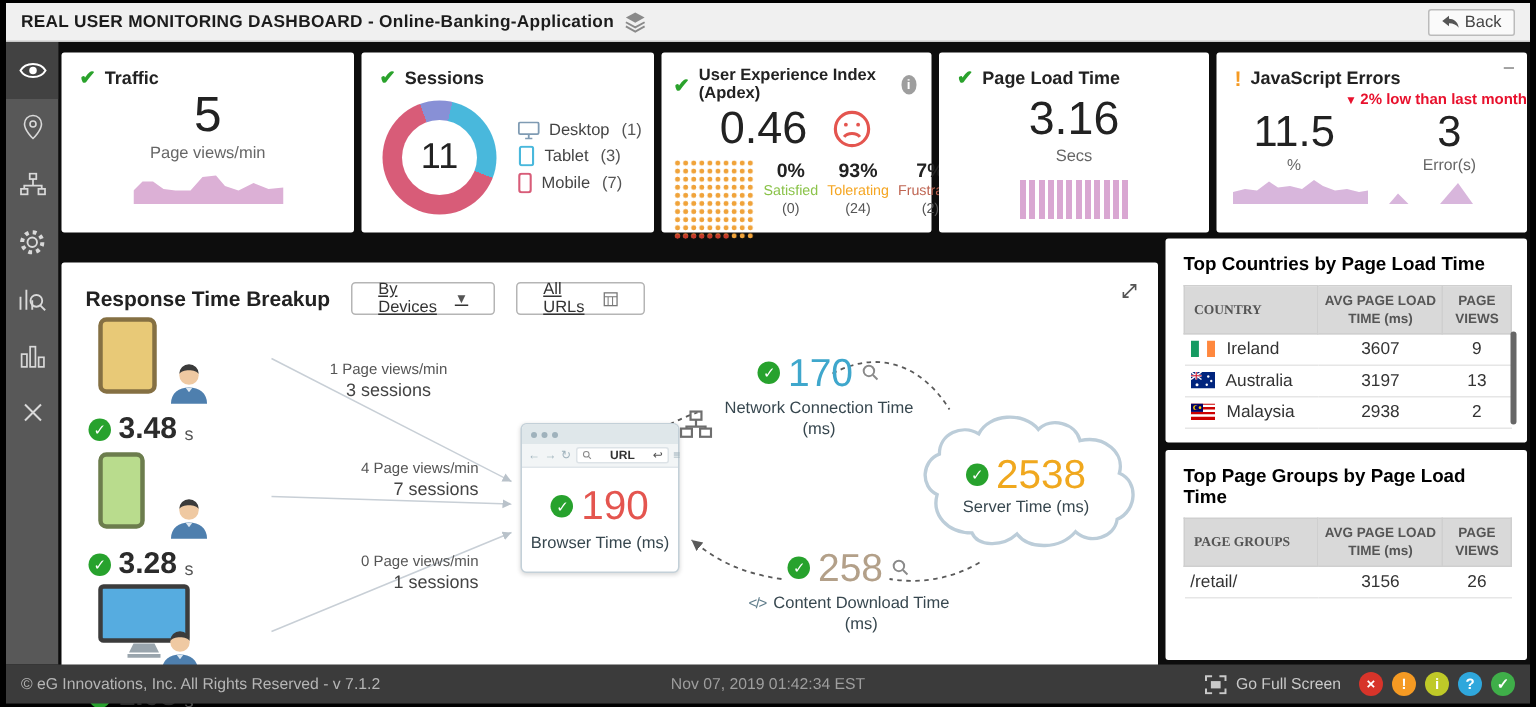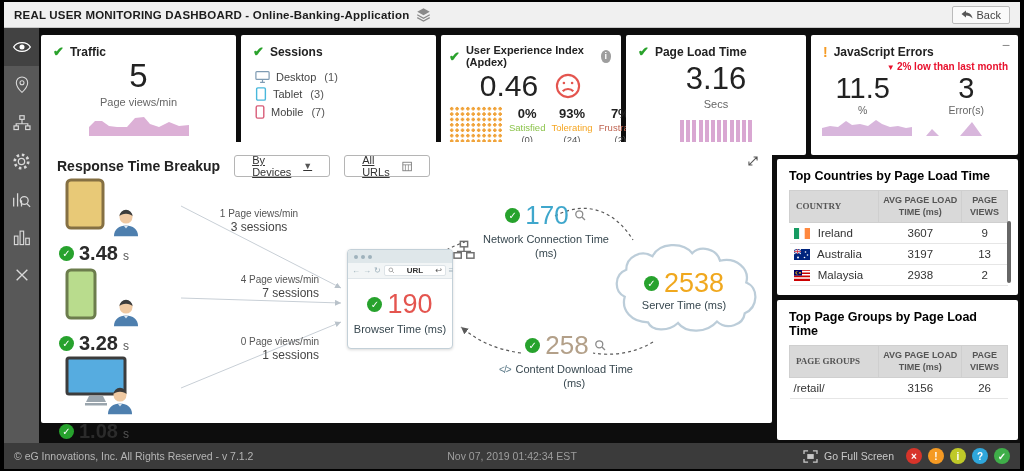--- a/index.html
+++ b/index.html
@@ -58,29 +58,29 @@
   .seg-count { font-size:9.5px; color:#555; margin-top:1px; }
 
   
   .card-pageload { left:587px; top:7px; width:180px; height:120px; }
   .bars { width:72px; height:26px; margin:10px auto 0; background:repeating-linear-gradient(90deg,#d9a7d2 0 4px,transparent 4px 6.2px); }
 
   
   .card-jserr { left:772px; top:7px; width:207px; height:120px; }
   .warn-ic { color:#f59a23; font-size:14px; font-weight:bold; }
   .minimize { position:absolute; right:8px; top:2px; color:#888; font-size:14px; cursor:pointer; }
-  .trend { text-align:right; padding-right:10px; font-size:10px; color:#e8112d; font-weight:bold; margin-top:1px; }
+  .trend { text-align:right; font-size:10px; color:#e8112d; font-weight:bold; margin-top:1px; }
   .trend .tri { font-size:8px; }
   .jserr-metrics { display:flex; margin-top:2px; }
   .jserr-metrics .m { flex:1; text-align:center; }
   .m-value { font-size:29px; color:#222; line-height:1; }
   .m-label { font-size:10.5px; color:#666; margin-top:1px; }
 
   
-  .breakup { left:2px; top:114px; width:731px; height:281px; }
+  .breakup { left:2px; top:147px; width:731px; height:281px; }
   .breakup-header { position:absolute; left:16px; top:13px; display:flex; align-items:center; gap:14px; }
   .breakup-title { font-size:14px; font-weight:bold; color:#222; }
   .select-box { display:flex; align-items:center; justify-content:flex-end; width:96px; height:22px; border:1px solid #b5b5b5; border-radius:3px; padding:0 17px; font-size:11px; color:#333; cursor:pointer; background:#fff;text-decoration:underline; }
   .select-box .caret { color:#555; font-size:9px; }
   .expand-ic { position:absolute; right:12px; top:12px; cursor:pointer; }
   .diagram { position:absolute; inset:0; }
   .overlay { position:absolute; left:0; top:0; }
 
   .device-group { position:absolute; left:18px; width:130px; }
   .device-art { position:relative; width:96px; height:56px; }
@@ -244,20 +244,25 @@
         </svg>
       </div>
     </div>
 
     <div class="card card-sessions">
       <div class="card-title-row">
         <span class="tick">✔</span>
         <span class="card-title">Sessions</span>
       </div>
       <div class="sessions-body">
+        <div class="donut">
+          <div class="donut-hole">
+              <span>11</span>
+            </div>
+        </div>
         <div>
           <div class="legend-row">
             <svg width="15" height="12" viewBox="0 0 24 20">
                 <rect x="1" y="1" width="22" height="13" rx="1.5" fill="none" stroke="#7f9bb3" stroke-width="2"></rect>
                 <path d="M8 19 h8 M12 14 v5" stroke="#7f9bb3" stroke-width="2"></path>
               </svg>
             <span>Desktop</span>
             <span class="legend-count">(1)</span>
           </div>
           <div class="legend-row">

